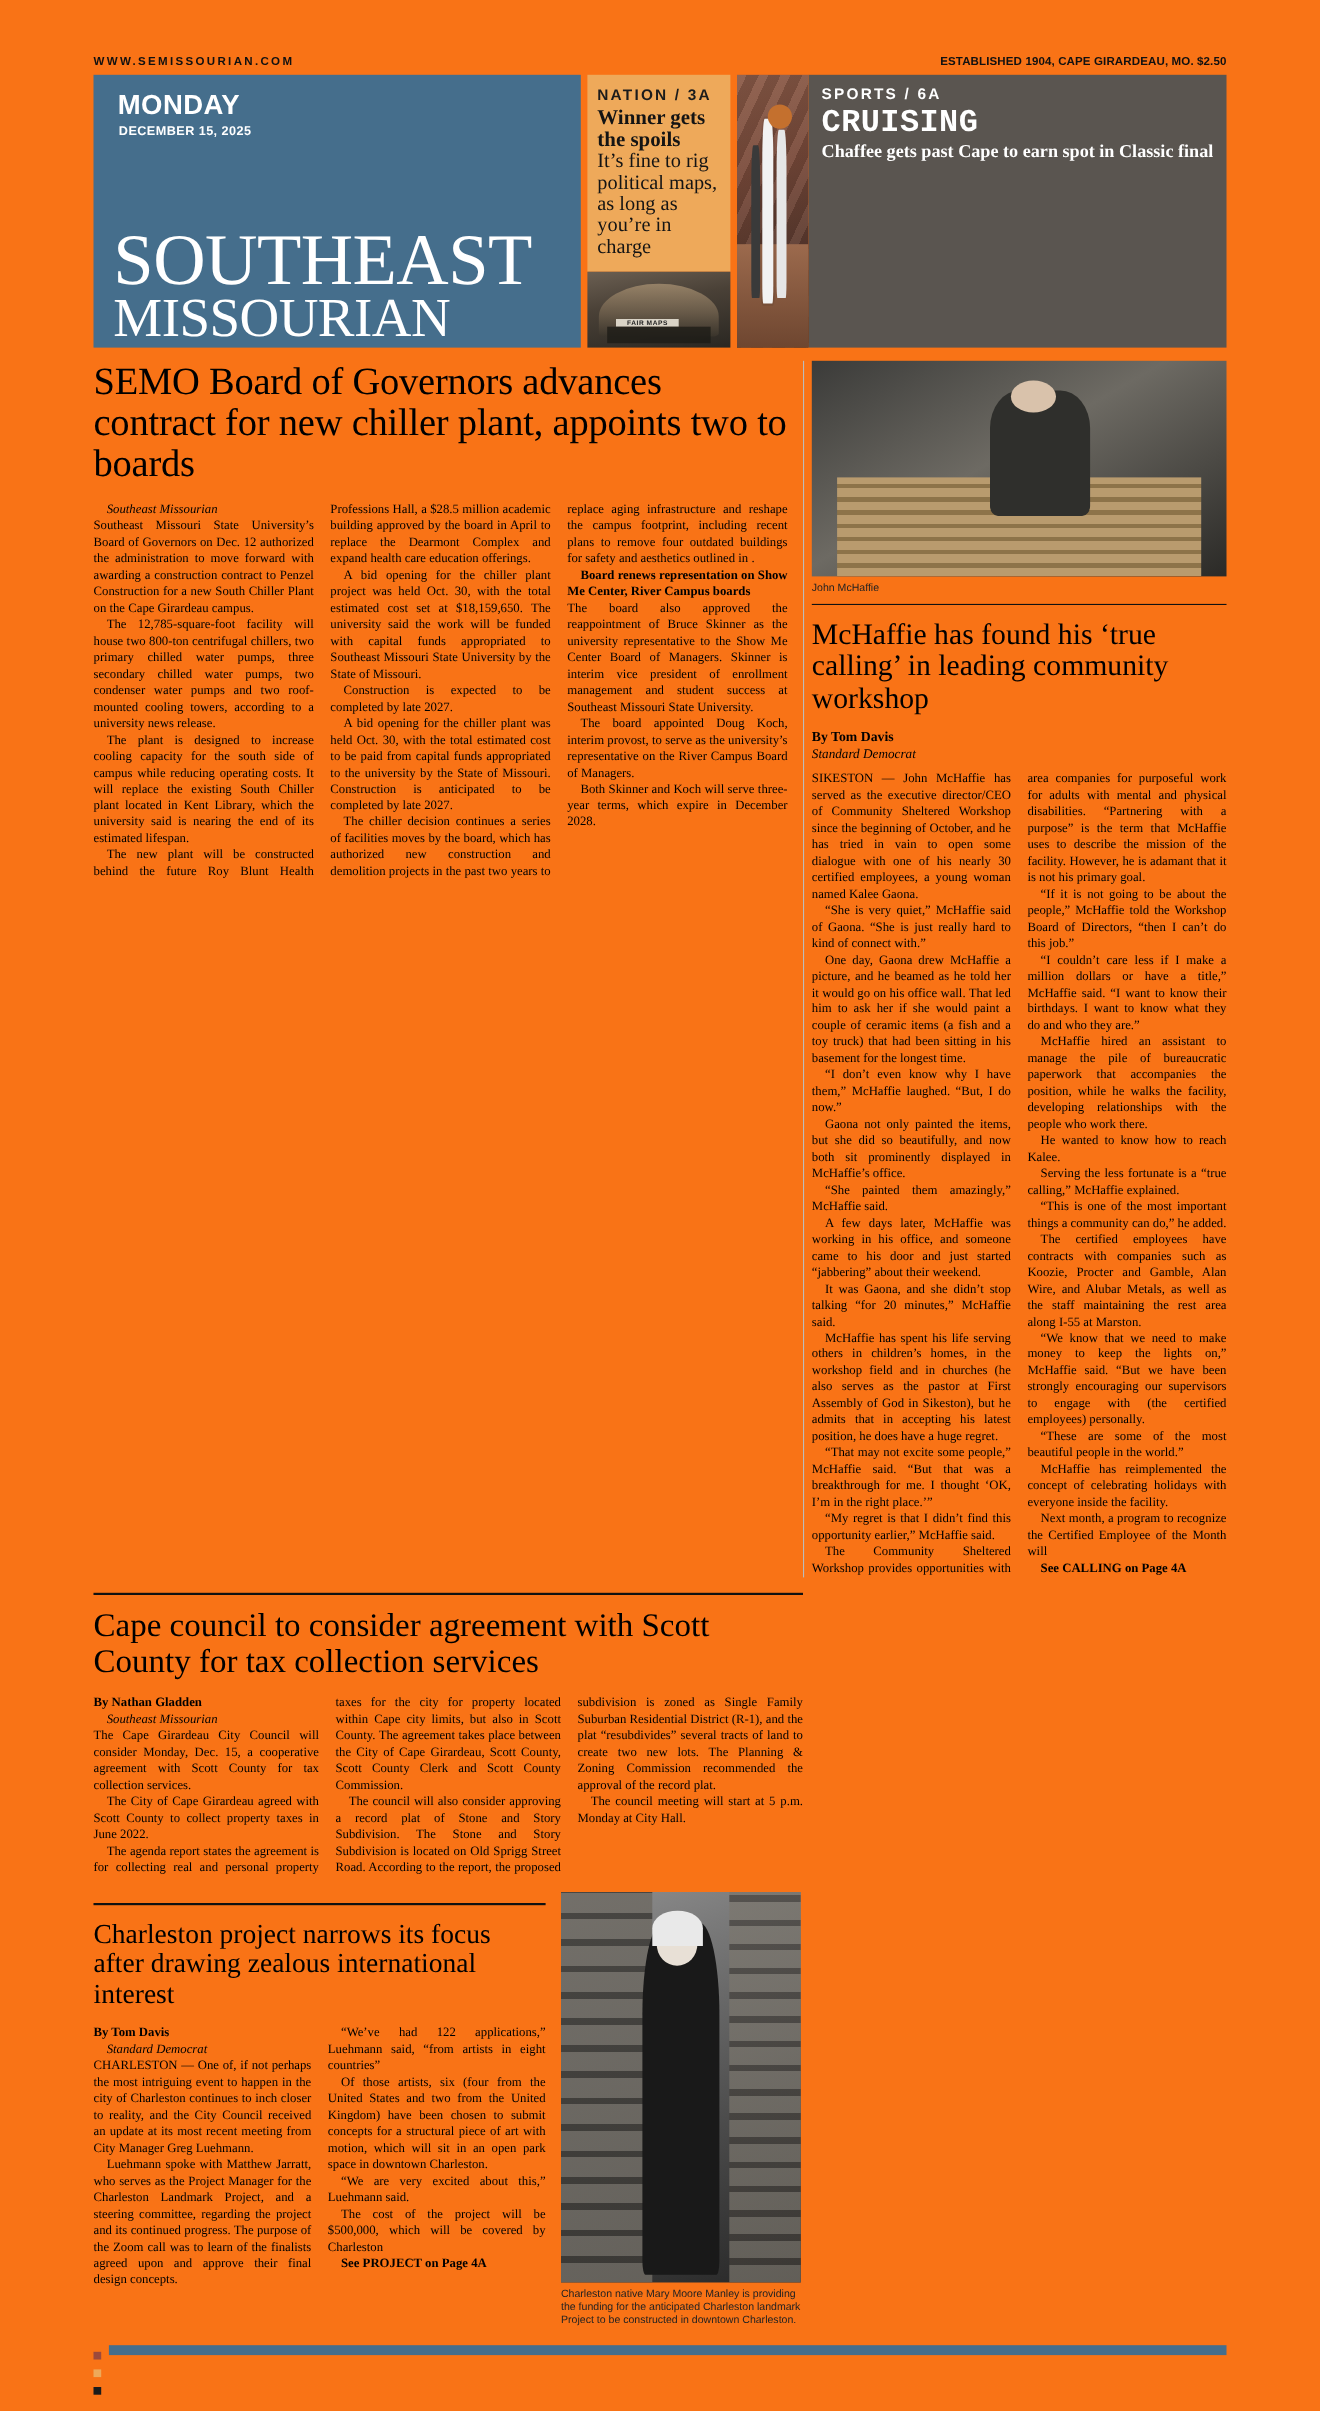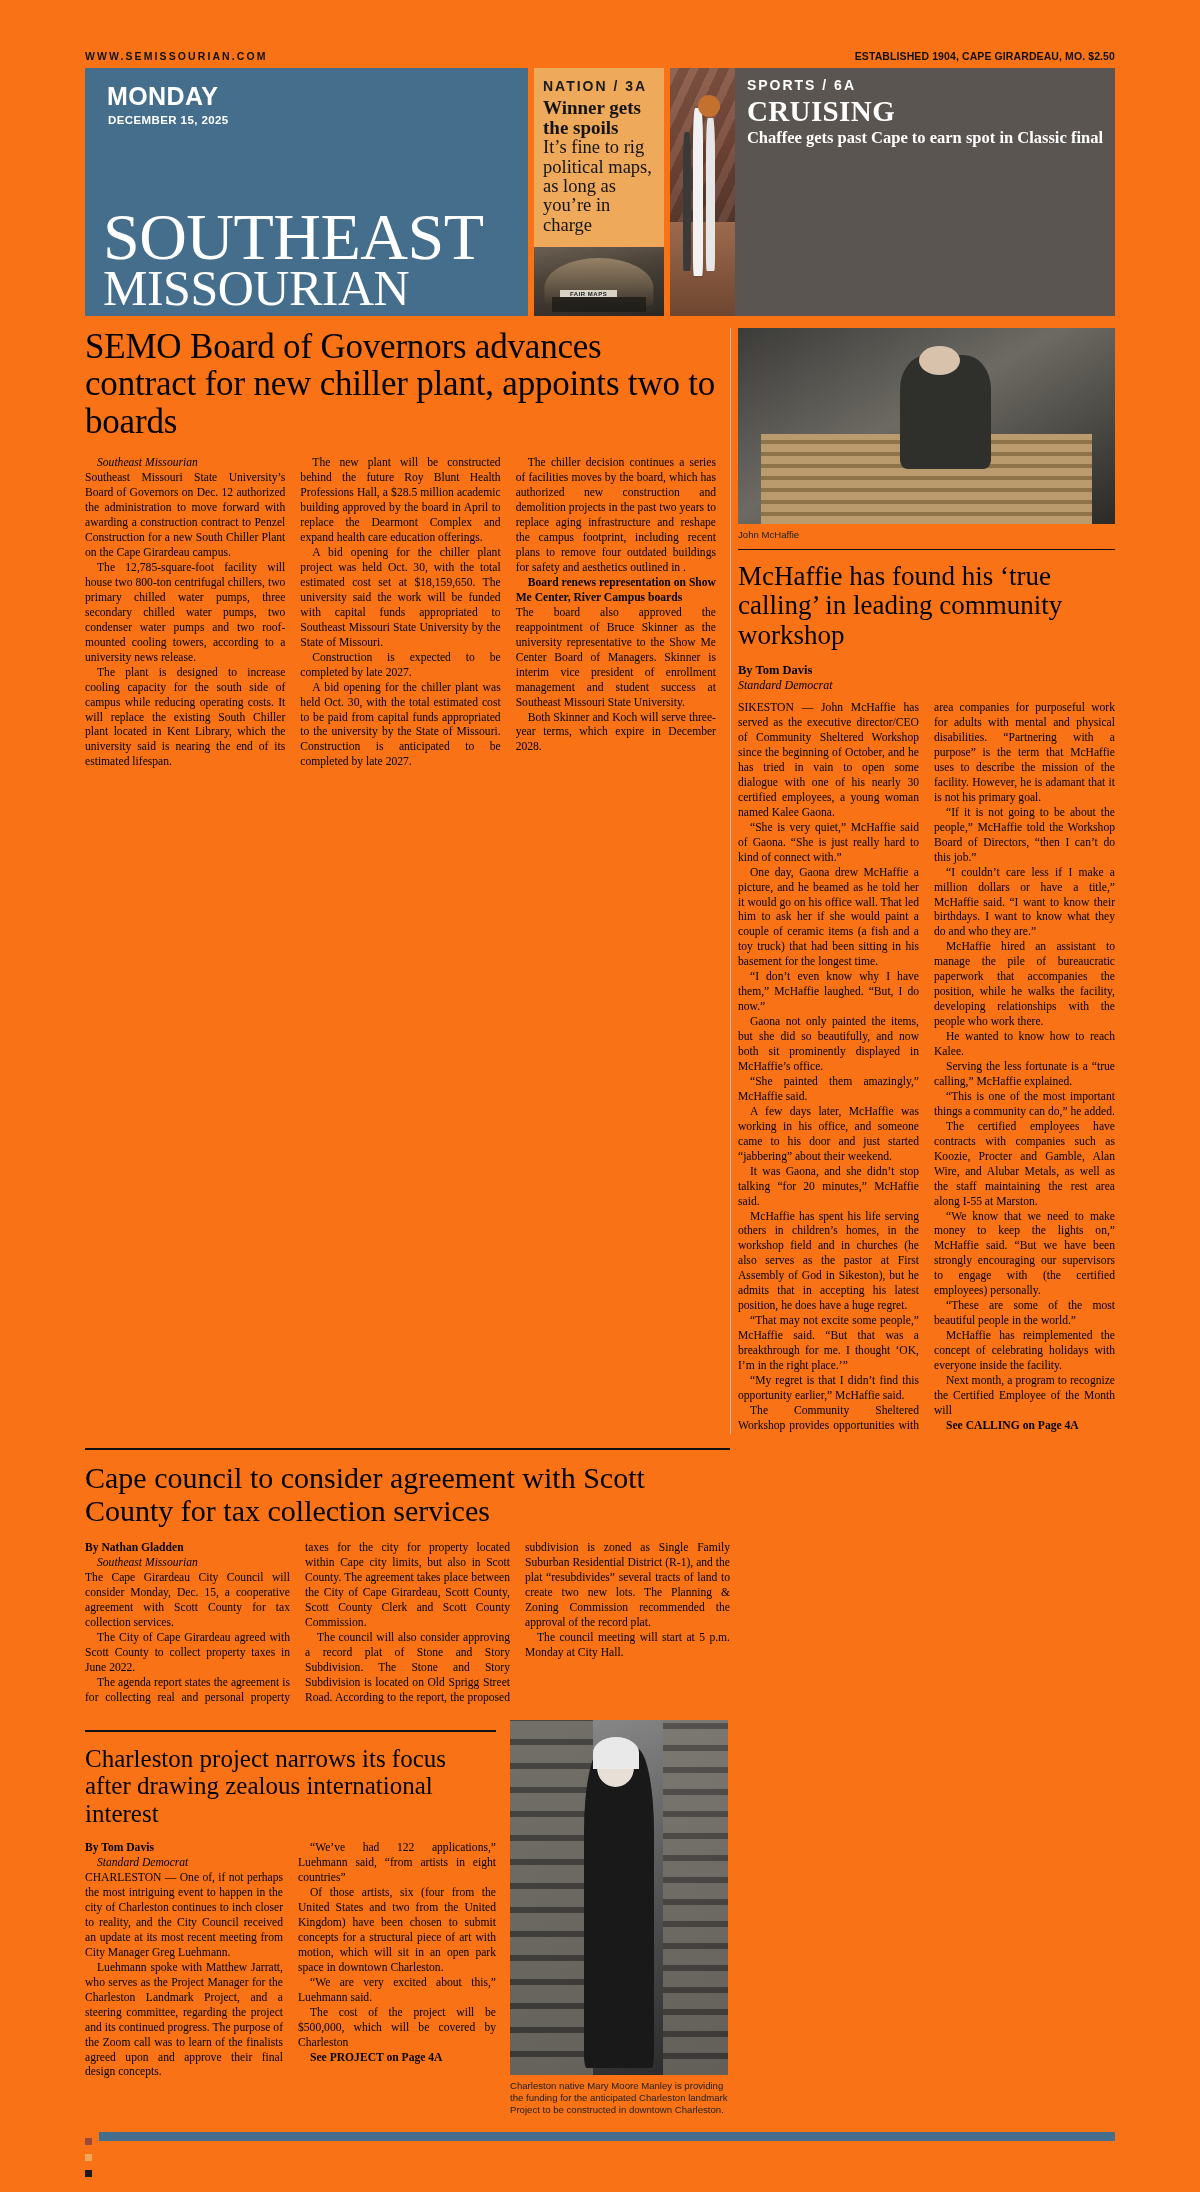--- a/index.html
+++ b/index.html
@@ -53,21 +53,21 @@
   .sports-photo .pl1{position:absolute;left:36%;top:16%;width:15%;height:68%;background:#f2f2f2;
      border-radius:22% 22% 10% 10%;box-shadow:0 0 0 2px rgba(0,0,0,.08);}
   .sports-photo .pl2{position:absolute;left:56%;top:20%;width:13%;height:62%;background:#e6e6e6;
      border-radius:24% 24% 10% 10%;}
   .sports-photo .pl3{position:absolute;left:20%;top:26%;width:12%;height:56%;background:#3a3a3a;
      border-radius:24% 24% 10% 10%;}
   .sports-photo .ball{position:absolute;left:43%;top:11%;width:22px;height:22px;border-radius:50%;
      background:#c4702e;}
   .sports-caption{flex:none;background:#5a5550;color:#fff;padding:9px 12px 12px 12px;}
   .sports-caption .kicker{color:#fff;}
-  .sports-caption .big{font-family:Liberation Serif, serif;font-weight:700;font-size:29px;
+  .sports-caption .big{font-family:Liberation Mono, monospace;font-weight:700;font-size:29px;
      letter-spacing:.4px;line-height:1;margin-bottom:3px;}
   .sports-caption .dk{font-family:"Liberation Serif",serif;font-weight:700;font-size:16.5px;
      line-height:1.06;}
 
   
   .rule{border-top:2px solid #111;margin:10px 0 0 0;}
   .rule-thin{border-top:1px solid #111;}
 
   
   .lead{display:flex;margin-top:12px;}
@@ -191,20 +191,21 @@
         <p class="first">Southeast Missouri State University’s Board of Governors on Dec. 12 authorized the administration to move forward with awarding a construction contract to Penzel Construction for a new South Chiller Plant on the Cape Girardeau campus.</p>
         <p>The 12,785-square-foot facility will house two 800-ton centrifugal chillers, two primary chilled water pumps, three secondary chilled water pumps, two condenser water pumps and two roof-mounted cooling towers, according to a university news release.</p>
         <p>The plant is designed to increase cooling capacity for the south side of campus while reducing operating costs. It will replace the existing South Chiller plant located in Kent Library, which the university said is nearing the end of its estimated lifespan.</p>
         <p>The new plant will be constructed behind the future Roy Blunt Health Professions Hall, a $28.5 million academic building approved by the board in April to replace the Dearmont Complex and expand health care education offerings.</p>
         <p>A bid opening for the chiller plant project was held Oct. 30, with the total estimated cost set at $18,159,650. The university said the work will be funded with capital funds appropriated to Southeast Missouri State University by the State of Missouri.</p>
         <p>Construction is expected to be completed by late 2027.</p>
         <p>A bid opening for the chiller plant was held Oct. 30, with the total estimated cost to be paid from capital funds appropriated to the university by the State of Missouri. Construction is anticipated to be completed by late 2027.</p>
         <p>The chiller decision continues a series of facilities moves by the board, which has authorized new construction and demolition projects in the past two years to replace aging infrastructure and reshape the campus footprint, including recent plans to remove four outdated buildings for safety and aesthetics outlined in .</p>
         <p class="subhd">Board renews representation on Show Me Center, River Campus boards</p>
         <p class="first">The board also approved the reappointment of Bruce Skinner as the university representative to the Show Me Center Board of Managers. Skinner is interim vice president of enrollment management and student success at Southeast Missouri State University.</p>
+        <p>The board appointed Doug Koch, interim provost, to serve as the university’s representative on the River Campus Board of Managers.</p>
         <p>Both Skinner and Koch will serve three-year terms, which expire in December 2028.</p>
       </div>
     </div>
 
     <div class="lead-right rail">
       <div class="photo mch-photo">
         <div class="pallet"></div>
         <div class="man"></div>
         <div class="head"></div>
       </div>

